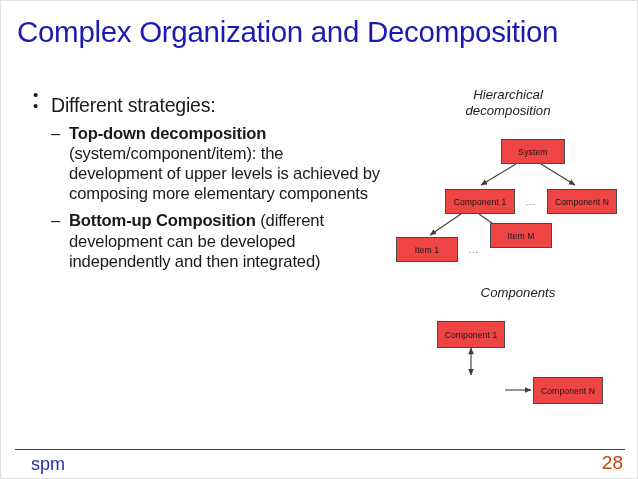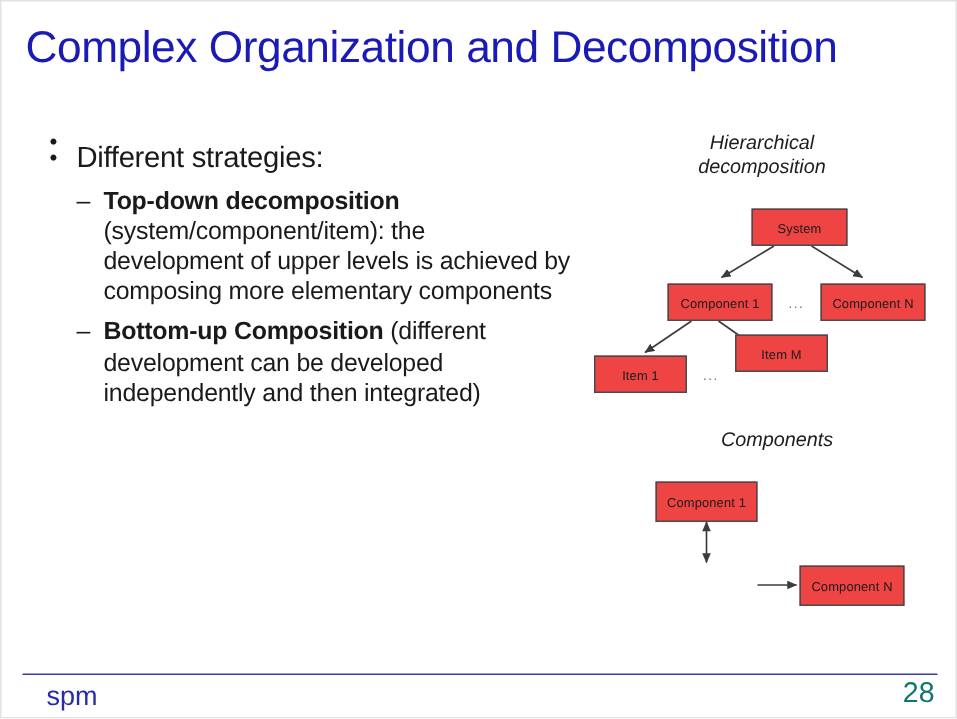--- a/index.html
+++ b/index.html
@@ -151,21 +151,21 @@
     line-height: 22px;
     color: #2a2aa8;
     margin-left: 16px;
   }
   #footer-page {
     position: absolute;
     right: 14px;
     top: 451px;
     font-size: 19px;
     line-height: 22px;
-    color: #0f766e;
+    color: #c2410c;
   }
 </style>
 </head>
 <body>
 
 <div id="slide">
 
   <div id="slide-title">Complex Organization and Decomposition</div>
 
   <div id="body-col">

